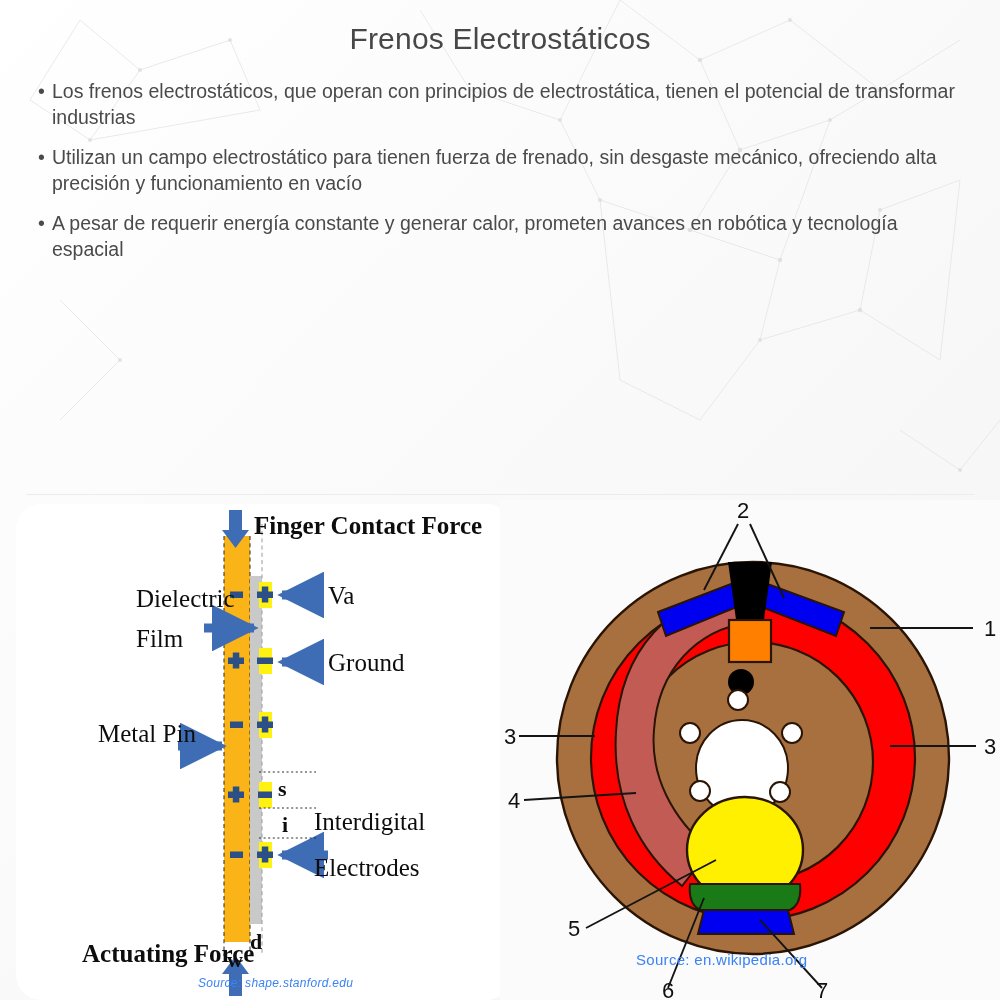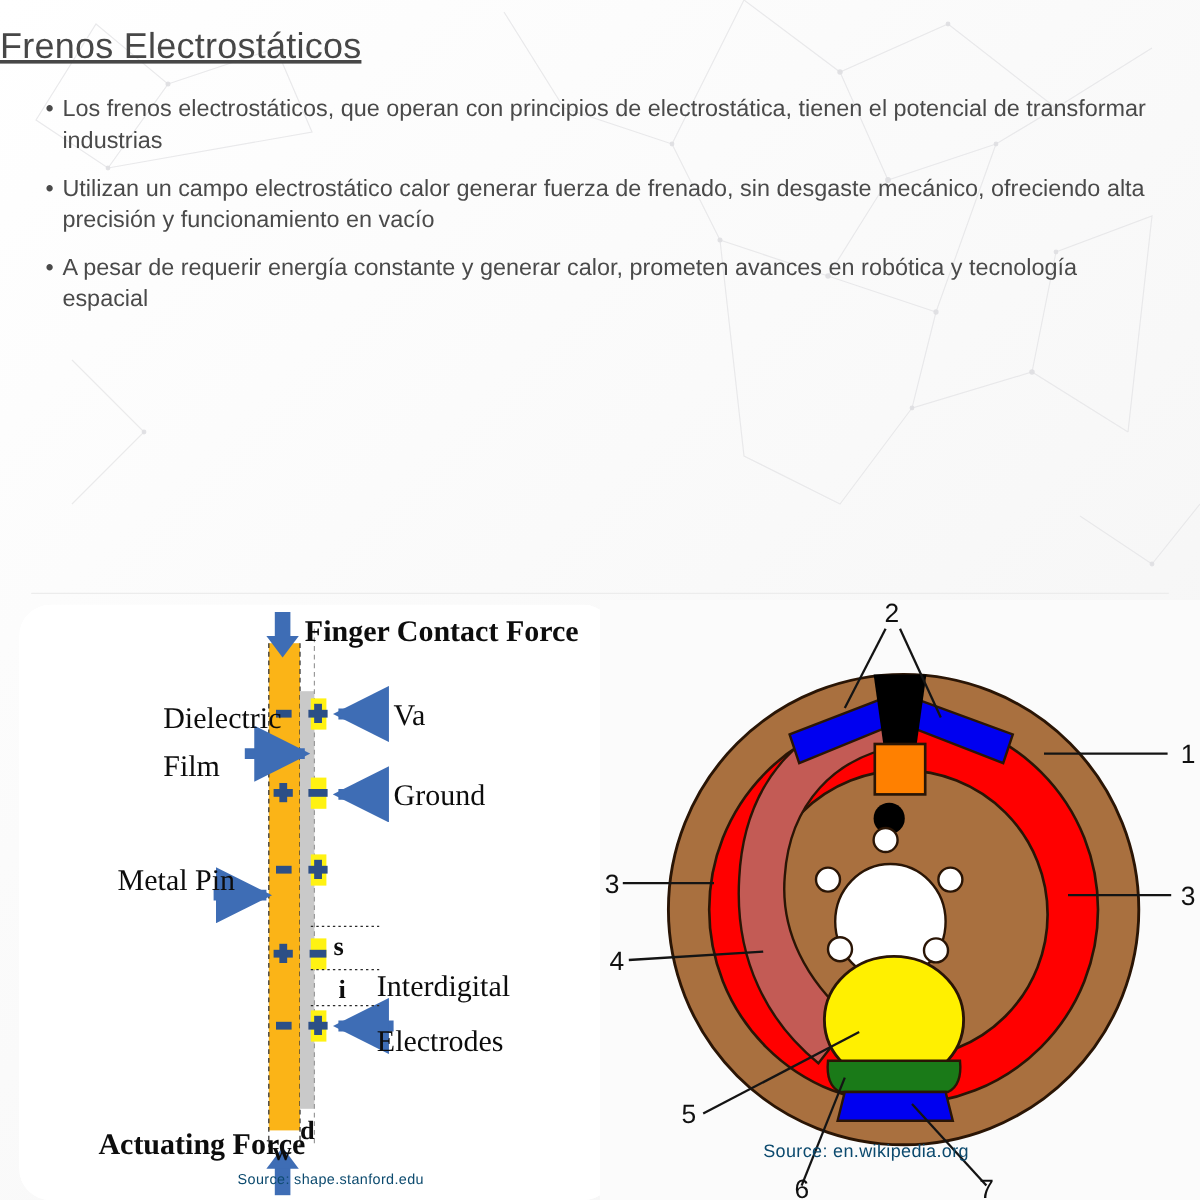--- a/index.html
+++ b/index.html
@@ -21,28 +21,27 @@
     z-index: 0;
   }
   
   #slide-head {
     position: absolute;
     top: 0; left: 0;
     width: 1000px;
     z-index: 2;
   }
   #page-title {
-    text-align: left;
+    text-align: center;
     font-size: 30px;
     color: #474747;
     font-weight: 400;
     letter-spacing: 0.2px;
     margin: 22px 0 0 0;
     padding: 0;
-    text-decoration: underline;
   }
   #bullet-list {
     list-style: none;
     margin: 22px 0 0 0;
     padding: 0 28px 0 38px;
   }
   #bullet-list li {
     position: relative;
     color: #4a4a4a;
     font-size: 19.5px;
@@ -77,25 +76,25 @@
     position: absolute;
     left: 500px; top: 500px;
     width: 500px; height: 500px;
     z-index: 3;
     overflow: hidden;
   }
   .svg-fill { display:block; width:100%; height:100%; }
   .src-note {
     position: absolute;
     font-size: 15px;
-    color: #0c4a6e;
+    color: #3b82f6;
     letter-spacing: 0.3px;
     white-space: nowrap;
   }
-  #src-left  { left: 182px; bottom: 10px; font-size: 12px; }
+  #src-left  { left: 182px; bottom: 10px; font-size: 12px; font-style: italic; }
   #src-right { left: 136px; bottom: 32px; }
 </style>
 </head>
 <body>
 
 <svg id="bg-texture" viewBox="0 0 1000 1000" xmlns="http://www.w3.org/2000/svg">
   <defs>
     <linearGradient id="bgGrad" x1="0" y1="0" x2="1" y2="1">
       <stop offset="0%" stop-color="#ffffff"></stop>
       <stop offset="45%" stop-color="#fafafa"></stop>
@@ -144,21 +143,21 @@
 <div id="slide-head">
   <h1 id="page-title">Frenos Electrostáticos</h1>
 
   <ul id="bullet-list">
     <li>
       <span class="bullet-dot">•</span>
       <span>Los frenos electrostáticos, que operan con principios de electrostática, tienen el potencial de transformar industrias</span>
     </li>
     <li>
       <span class="bullet-dot">•</span>
-      <span>Utilizan un campo electrostático calor generar fuerza de frenado, sin desgaste mecánico, ofreciendo alta precisión y funcionamiento en vacío</span>
+      <span>Utilizan un campo electrostático para tienen fuerza de frenado, sin desgaste mecánico, ofreciendo alta precisión y funcionamiento en vacío</span>
     </li>
     <li>
       <span class="bullet-dot">•</span>
       <span>A pesar de requerir energía constante y generar calor, prometen avances en robótica y tecnología espacial</span>
     </li>
   </ul>
 </div>
 
 <div id="section-divider"></div>
 

